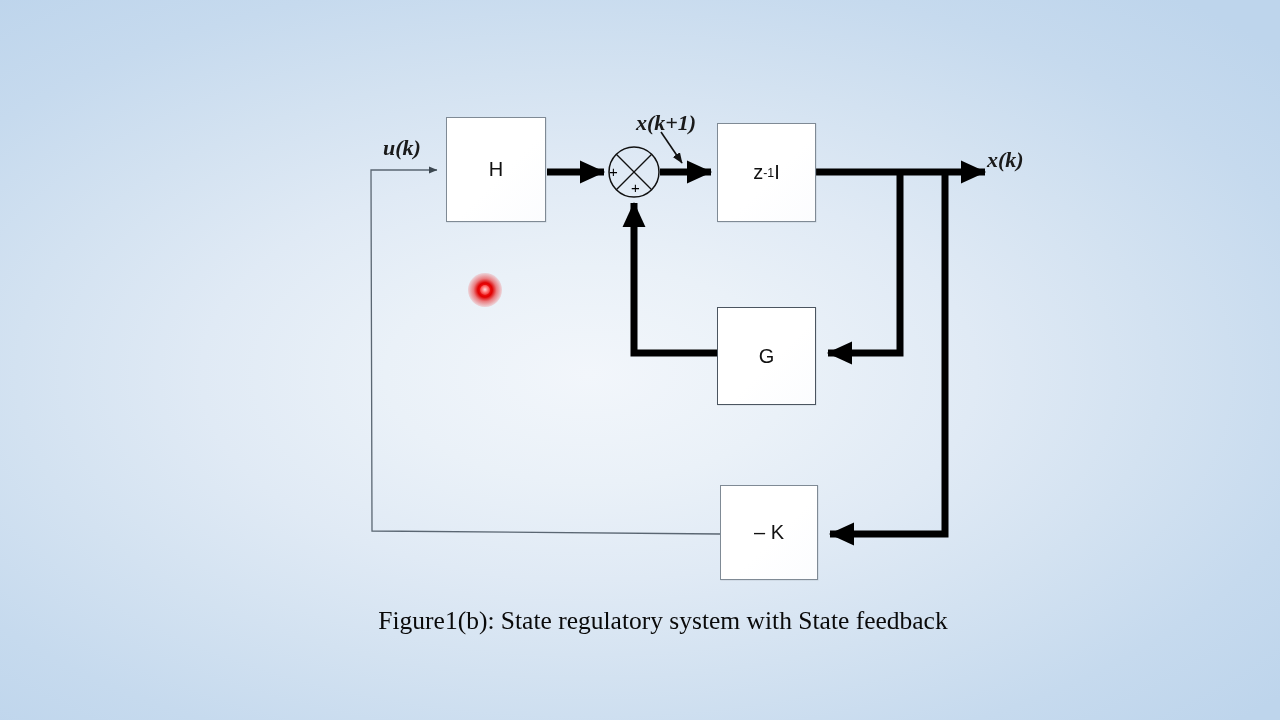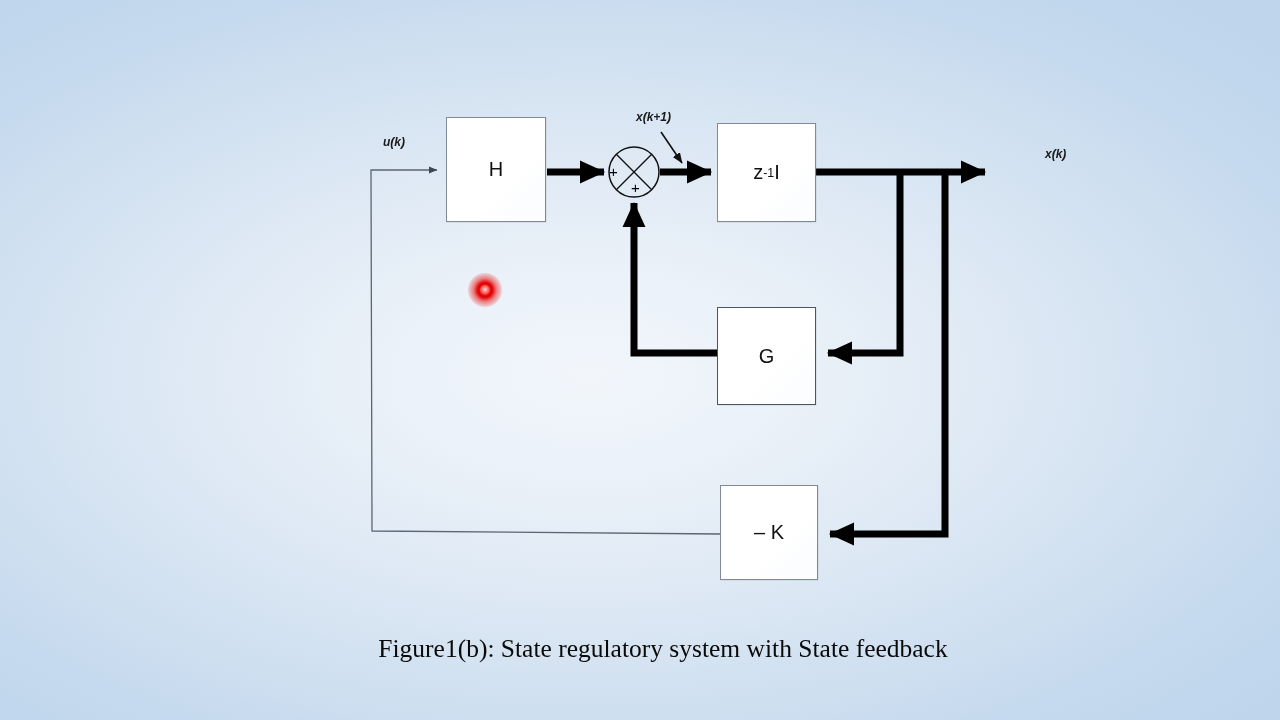--- a/index.html
+++ b/index.html
@@ -48,24 +48,24 @@
     align-items: center;
     justify-content: center;
     font-size: 20px;
     color: #111111;
     font-family: "Liberation Sans", sans-serif;
   }
   .sig-label {
     position: absolute;
     font-style: italic;
     font-weight: bold;
-    font-size: 12px;
+    font-size: 22px;
     color: #1a1a1a;
     white-space: nowrap;
-    font-family: Liberation Sans, sans-serif;
+    font-family: Liberation Serif, serif;
   }
   .caption {
     position: absolute;
     left: 0;
     width: 1280px;
     text-align: center;
     font-family: "Liberation Serif", serif;
     font-size: 25.5px;
     color: #0a0a0a;
     white-space: nowrap;
@@ -176,21 +176,21 @@
     <div class="blk-text">– K</div>
   </div>
 
   <div class="sum-sign" style="left:609px; top:164px;">+</div>
   <div class="sum-sign" style="left:631px; top:180px;">+</div>
 
   <div class="sig-label" style="left:383px; top:135px;">u(k)</div>
 
   <div class="sig-label" style="left:636px; top:110px;">x(k+1)</div>
 
-  <div class="sig-label" style="left:1045px; top:147px;">x(k)</div>
+  <div class="sig-label" style="left:987px; top:147px;">x(k)</div>
 
-  <div class="caption" style="top:634px;padding-left:46px;">Figure1(b): State regulatory system with State feedback</div>
+  <div class="caption" style="top:606px;padding-left:46px;">Figure1(b): State regulatory system with State feedback</div>
 
   <div id="cursor-dot" style="left:468px; top:273px;">
     <div id="cursor-core"></div>
   </div>
 
 </div>
 
 </body></html>

